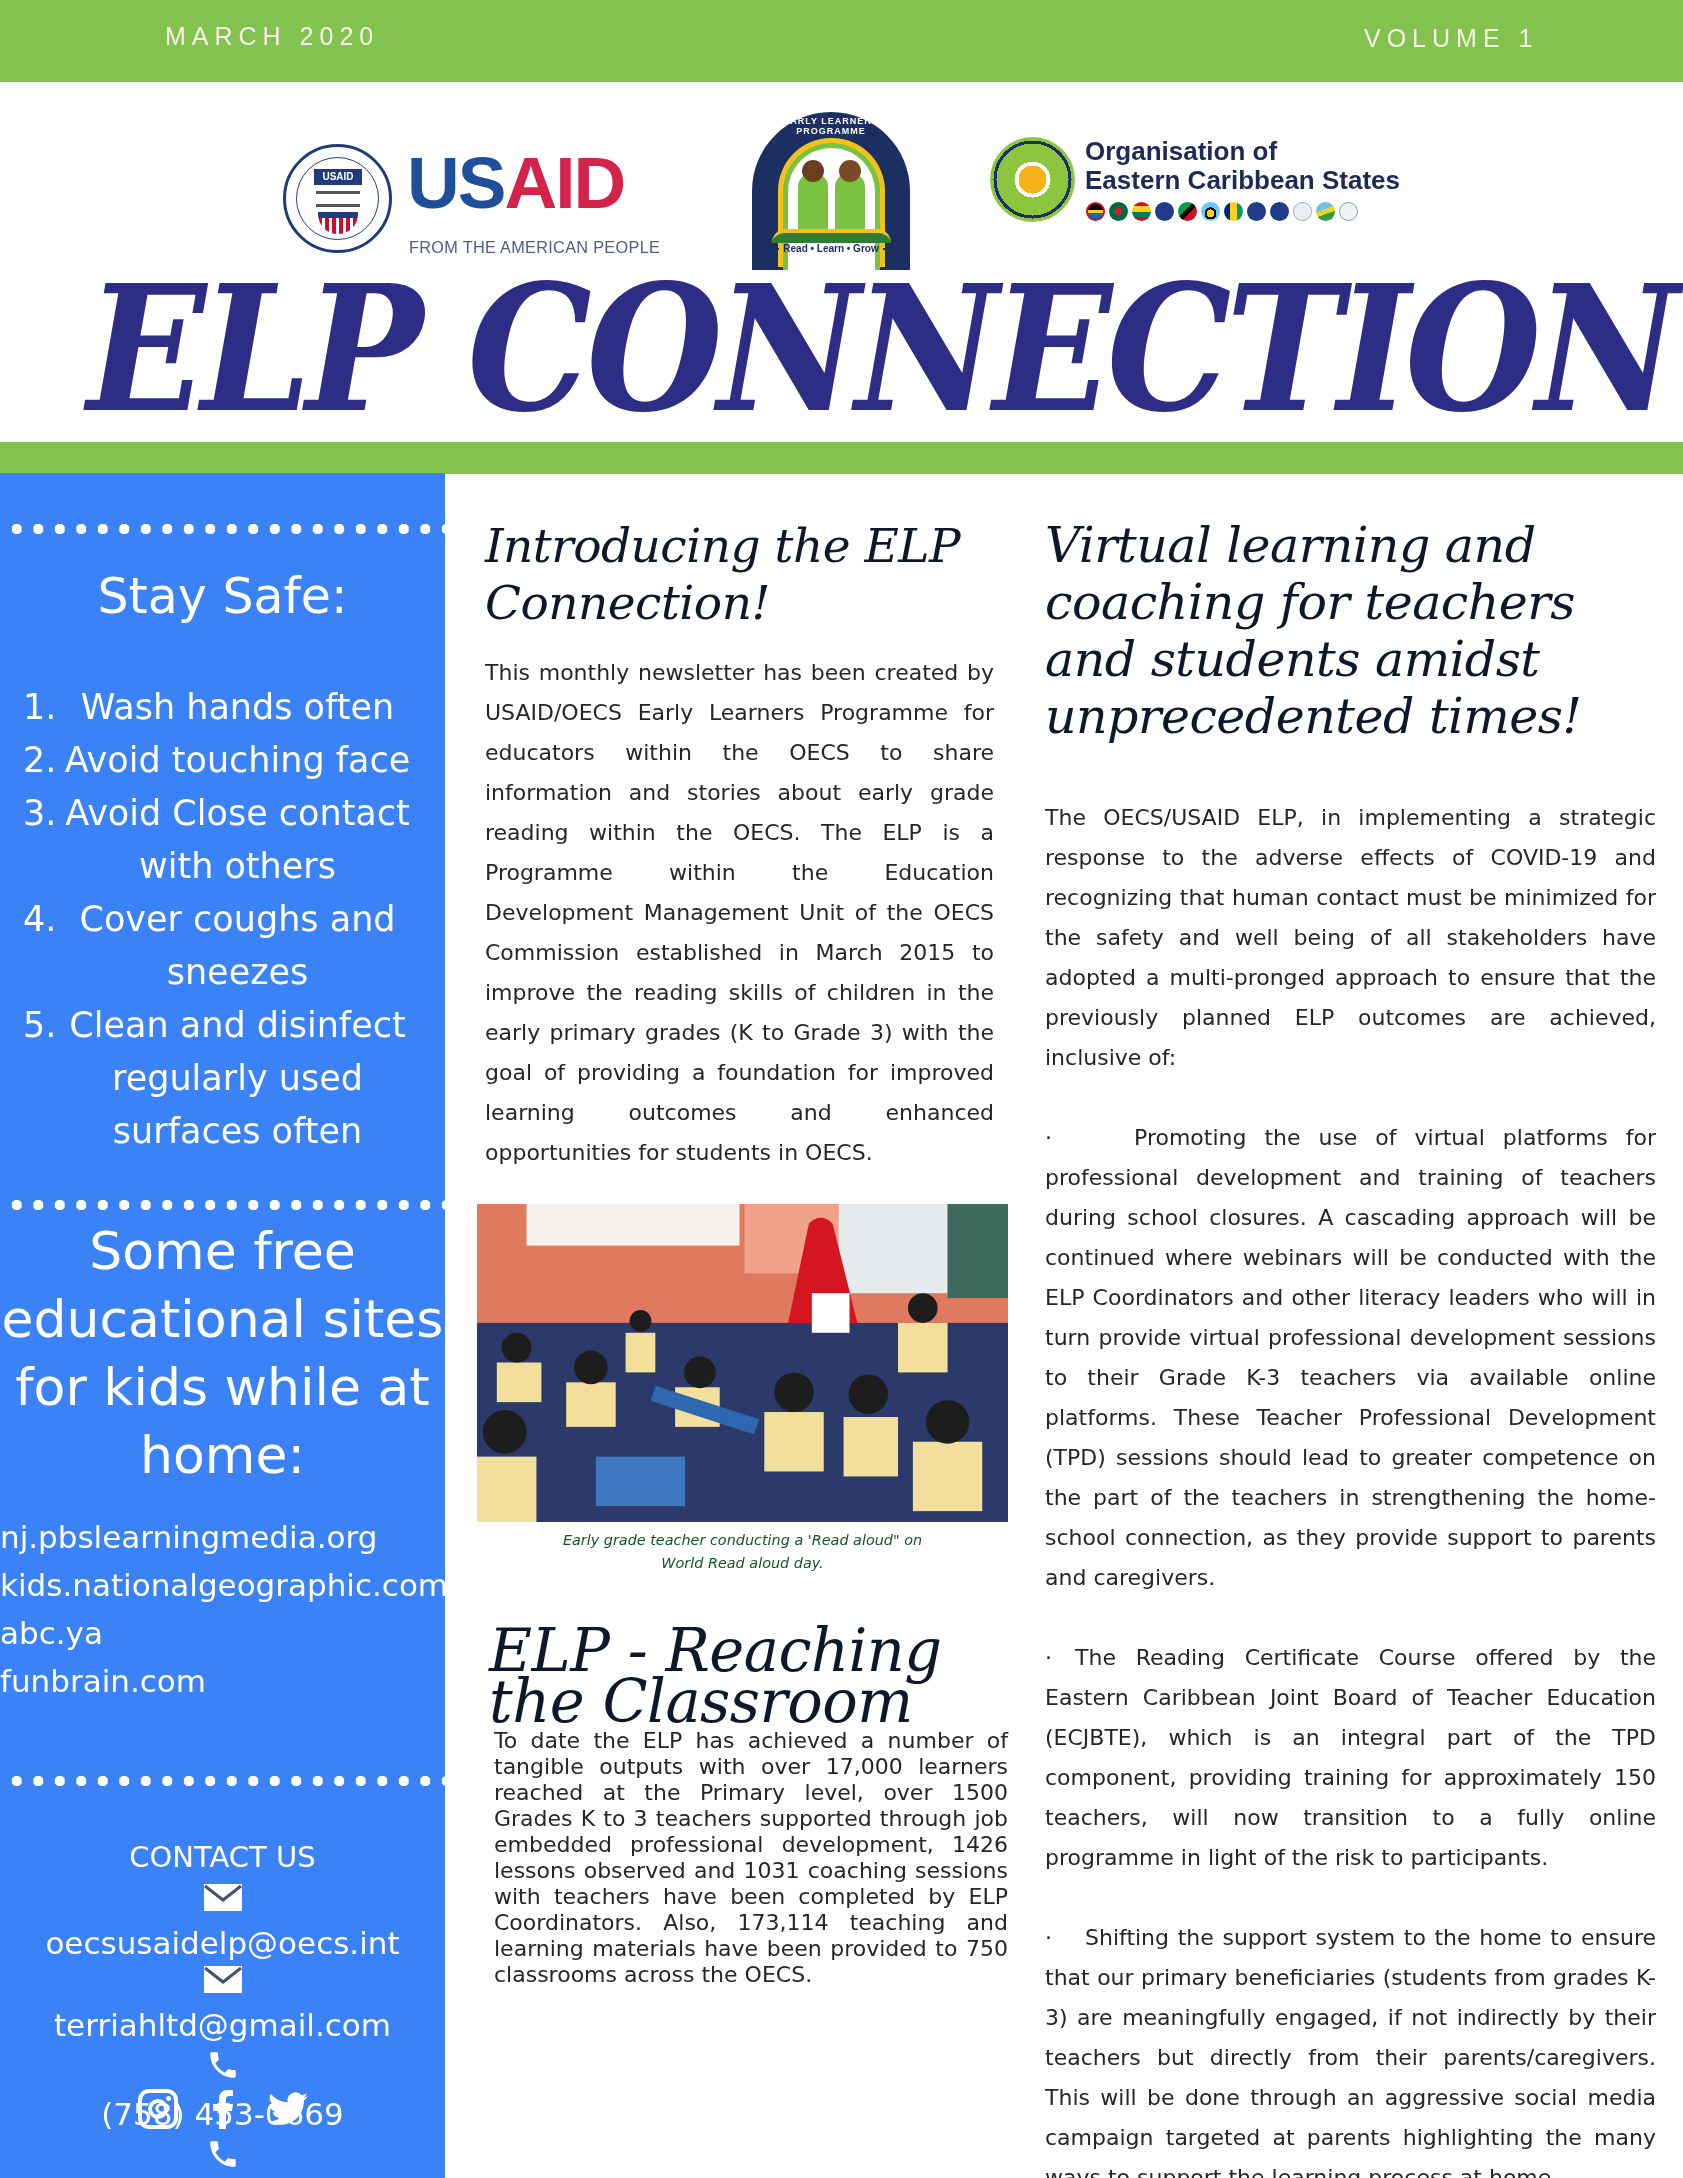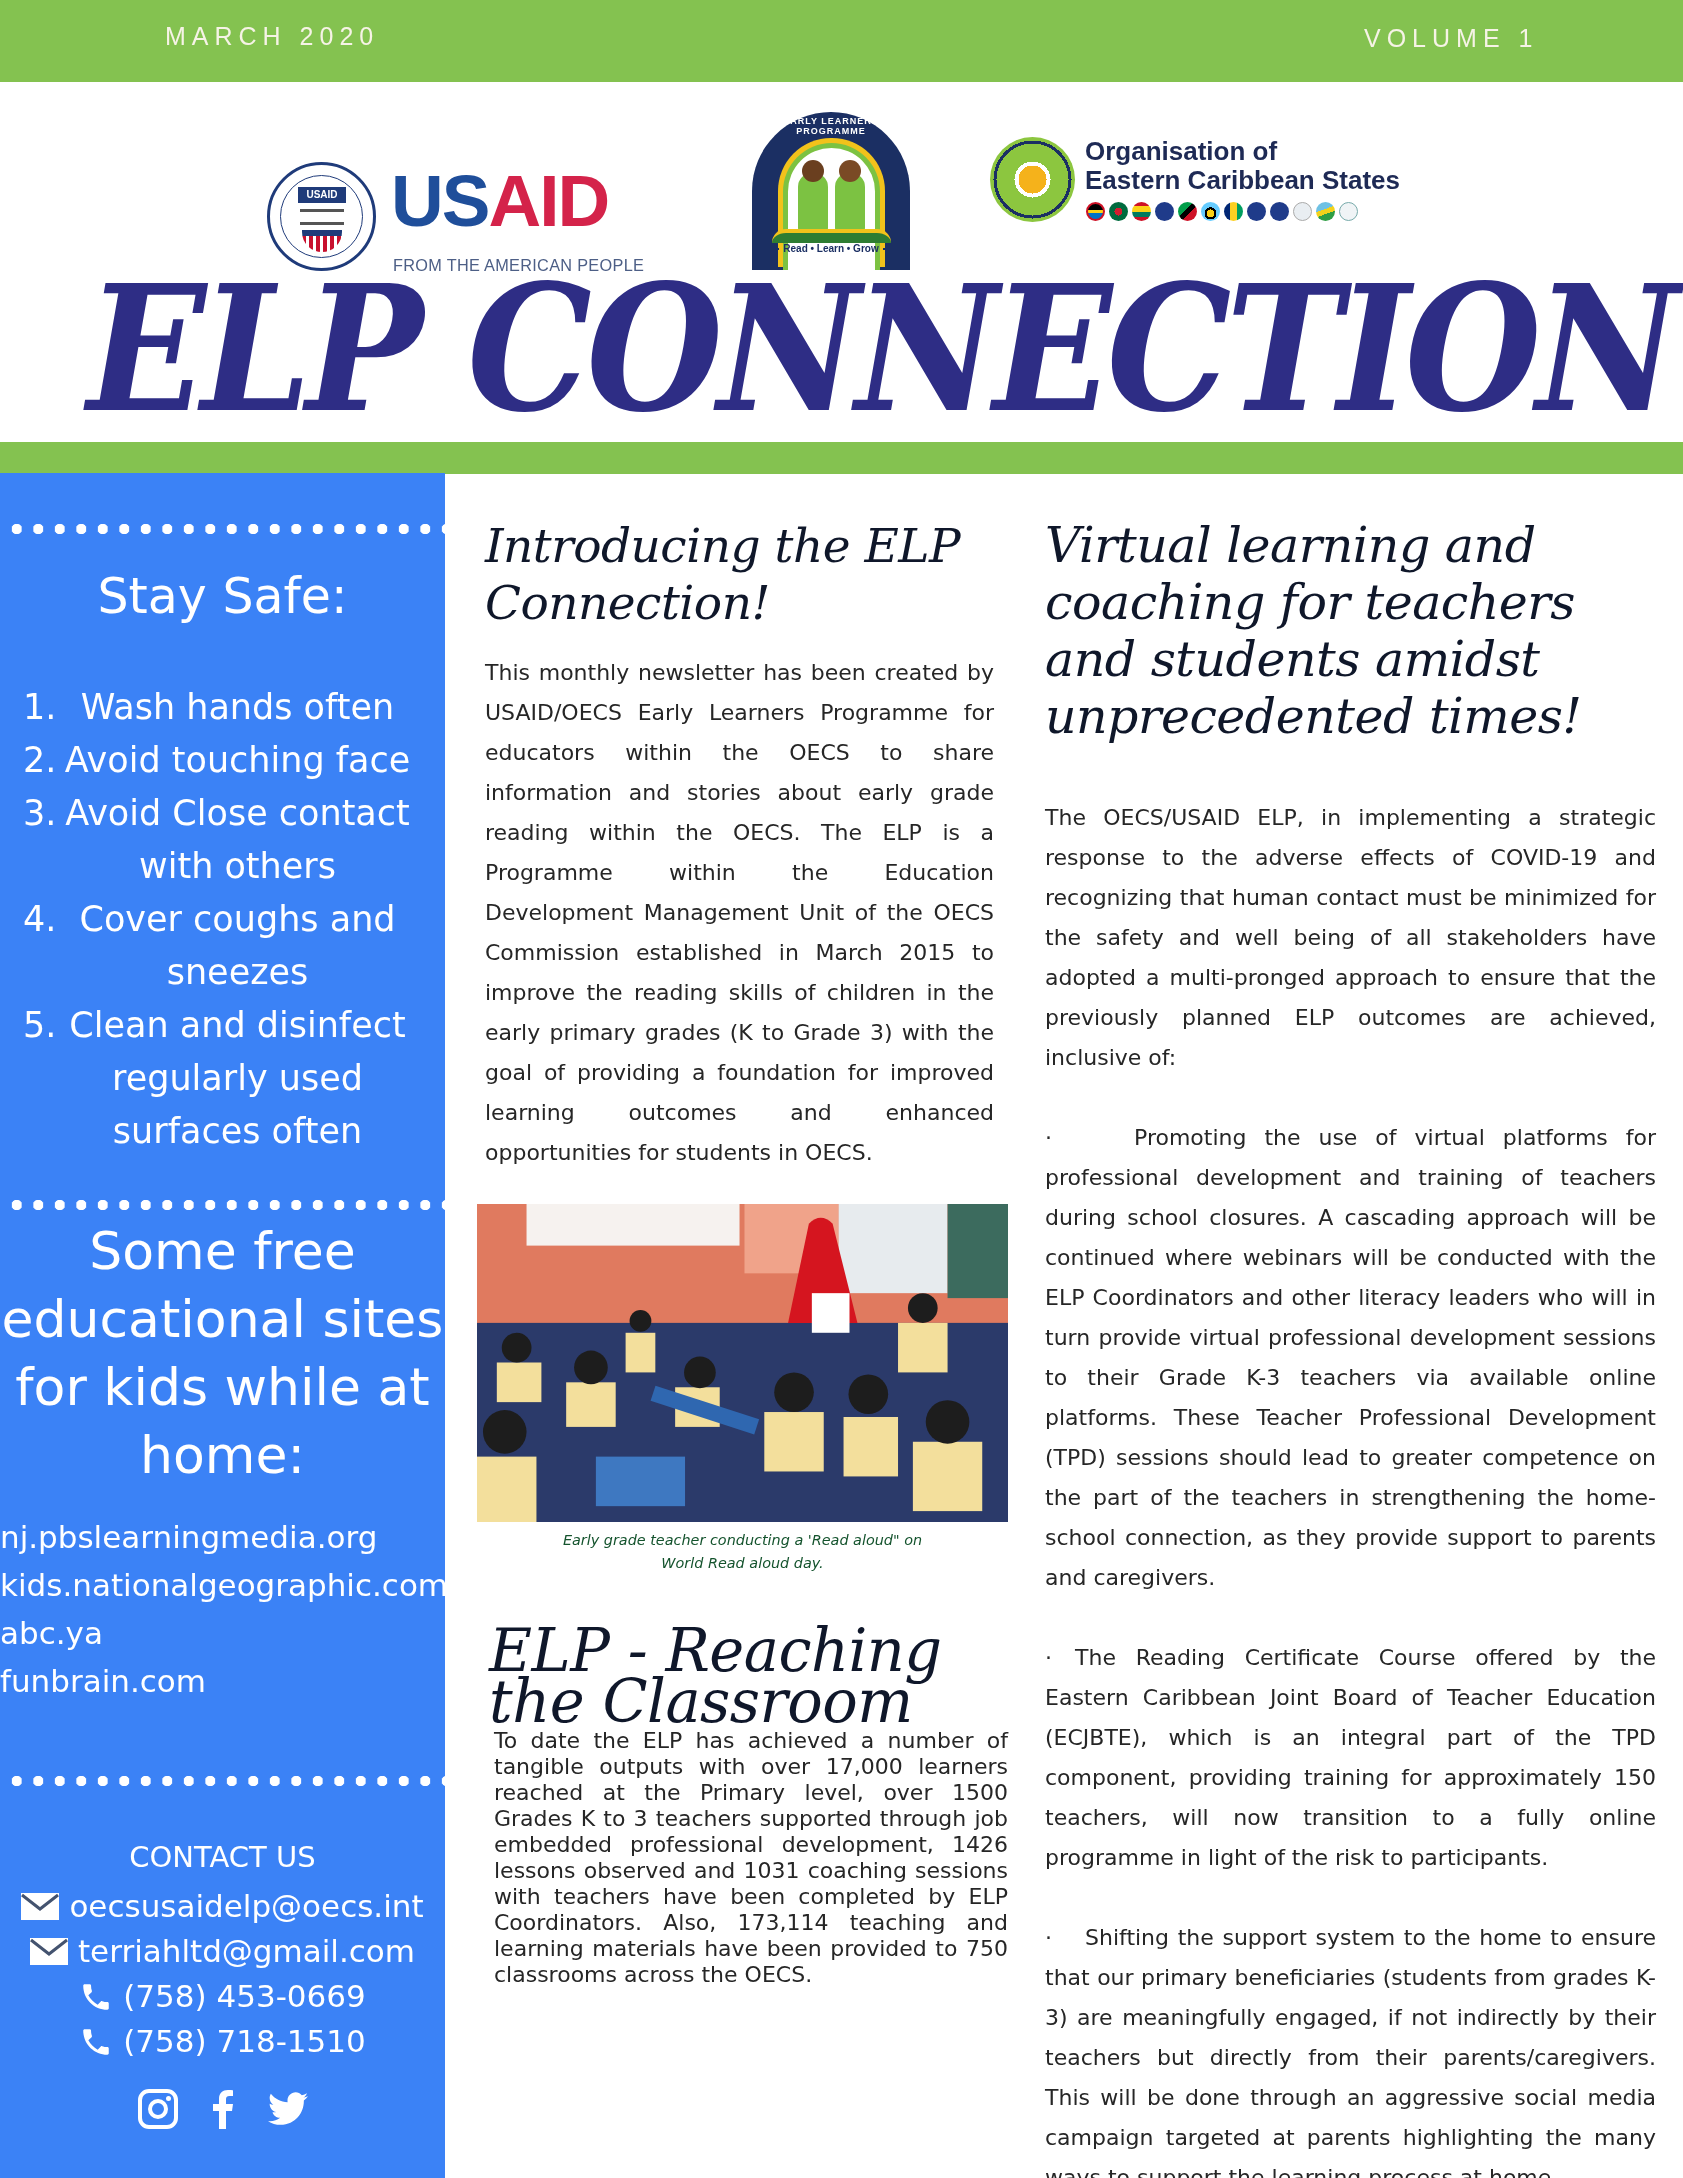--- a/index.html
+++ b/index.html
@@ -7,21 +7,21 @@
   body { position: relative; font-family: "DejaVu Sans", sans-serif; color: #2b2b2b; }
 
   .top-bar { position: absolute; left: 0; top: 0; width: 1683px; height: 82px; background: #84c250; }
   .top-bar .issue-date { position: absolute; left: 165px; top: 22px; font-family: "Liberation Sans", sans-serif; font-size: 25px; letter-spacing: 6px; color: #f6f3e6; }
   .top-bar .issue-volume { position: absolute; left: 1364px; top: 24px; font-family: "Liberation Sans", sans-serif; font-size: 25px; letter-spacing: 6px; color: #f6f3e6; }
 
   .logos { position: absolute; top: 109px; left: 0; width: 1683px; height: 149px; }
   .logo { position: absolute; }
 
   
-  .usaid { left: 267px; top: 35px; width: 376px; height: 89px; margin-top: 18px; }
+  .usaid { left: 283px; top: 35px; width: 376px; height: 89px; }
   .usaid-seal { position: absolute; left: 0; top: 0; width: 109px; height: 109px; border-radius: 50%; border: 3px solid #1f3b7a; background: #fff; }
   .usaid-seal .inner-ring { position: absolute; left: 10px; top: 10px; width: 83px; height: 83px; border-radius: 50%; border: 1.5px solid #1f3b7a; }
   .usaid-seal .badge { position: absolute; left: 28px; top: 22px; width: 48px; height: 16px; background: #1f3b7a; color: #fff; font-family: "Liberation Sans", sans-serif; font-size: 10px; font-weight: bold; text-align: center; line-height: 16px; }
   .usaid-seal .hands { position: absolute; left: 30px; top: 44px; width: 44px; height: 16px; border-top: 3px solid #555; border-bottom: 3px solid #555; }
   .usaid-seal .shield { position: absolute; left: 32px; top: 65px; width: 40px; height: 22px; background: repeating-linear-gradient(90deg, #c8102e 0 4px, #fff 4px 7px); border-top: 6px solid #1f3b7a; border-radius: 0 0 20px 20px; }
   .usaid-word { position: absolute; left: 124px; top: 2px; font-family: "Liberation Sans", sans-serif; font-weight: bold; font-size: 73px; letter-spacing: -2px; line-height: 73px; }
   .usaid-word .us { color: #1f4e9a; }
   .usaid-word .aid { color: #d4234a; }
   .usaid-tag { position: absolute; left: 126px; top: 94px; font-family: "Liberation Sans", sans-serif; font-size: 16.3px; color: #4d5f86; letter-spacing: 0.3px; white-space: nowrap; }
 
@@ -55,21 +55,21 @@
   .dots { position: absolute; left: 6px; width: 439px; height: 12px; background-image: radial-gradient(circle, #ffffff 5px, transparent 5.4px); background-size: 21.5px 12px; background-repeat: repeat-x; background-position: 0 0; }
   .sidebar h2 { position: absolute; left: 0; width: 445px; text-align: center; font-weight: normal; color: #ffffff; }
   .stay-safe-title { top: 95px; font-size: 49px; }
   .safe-list { position: absolute; left: 0; top: 208px; width: 445px; list-style: none; font-size: 35px; line-height: 53px; }
   .safe-list li { position: relative; text-align: center; padding-left: 40px; padding-right: 10px; }
   .safe-list li .num { position: absolute; left: 23px; top: 0; }
   .sites-title { top: 744px; font-size: 52px; line-height: 68px; }
   .sites-list { position: absolute; left: 0; top: 1040px; width: 445px; font-size: 31px; line-height: 48px; list-style: none; }
   .contact-title { position: absolute; left: 0; top: 1367px; width: 445px; text-align: center; font-size: 29px; }
   .contact-list { position: absolute; left: 0; top: 1411px; width: 445px; list-style: none; font-size: 31px; line-height: 45px; text-align: center; }
-  .contact-list li { display: flex; justify-content: center; align-items: center; gap: 10px; }
+  .contact-list li { display: flex; justify-content: center; align-items: center; gap: 10px; flex-direction: column; }
   .contact-list svg { flex: none; }
   .socials { position: absolute; left: 0; top: 1616px; width: 445px; display: flex; justify-content: center; gap: 34px; align-items: center; }
 
   .main-col { position: absolute; }
   .col-mid { left: 485px; top: 505px; width: 509px; }
   .col-right { left: 1045px; top: 505px; width: 611px; }
   .article-heading { font-family: "DejaVu Serif", serif; font-style: italic; font-weight: normal; color: #0f172a; letter-spacing: -0.5px; }
   .mid-h1 { font-size: 47px; line-height: 57px; margin-top: 12px; }
   .right-h1 { font-size: 49px; line-height: 57px; margin-top: 12px; }
   .body-text { font-family: "DejaVu Sans", sans-serif; font-size: 22px; color: #262626; text-align: justify; text-align-last: left; }

